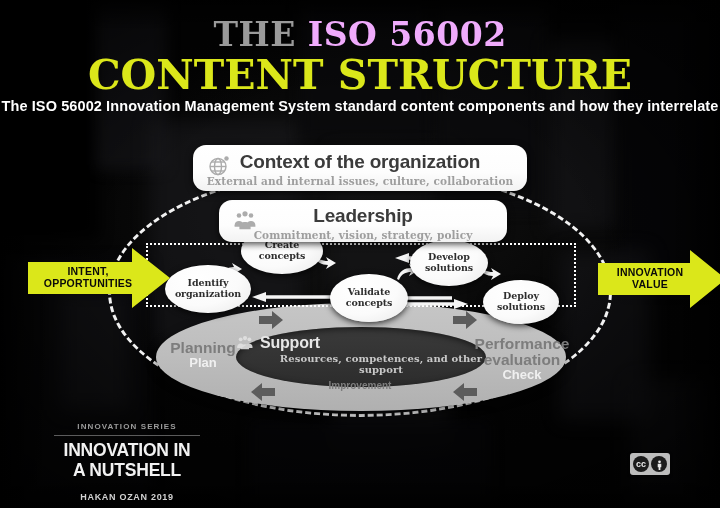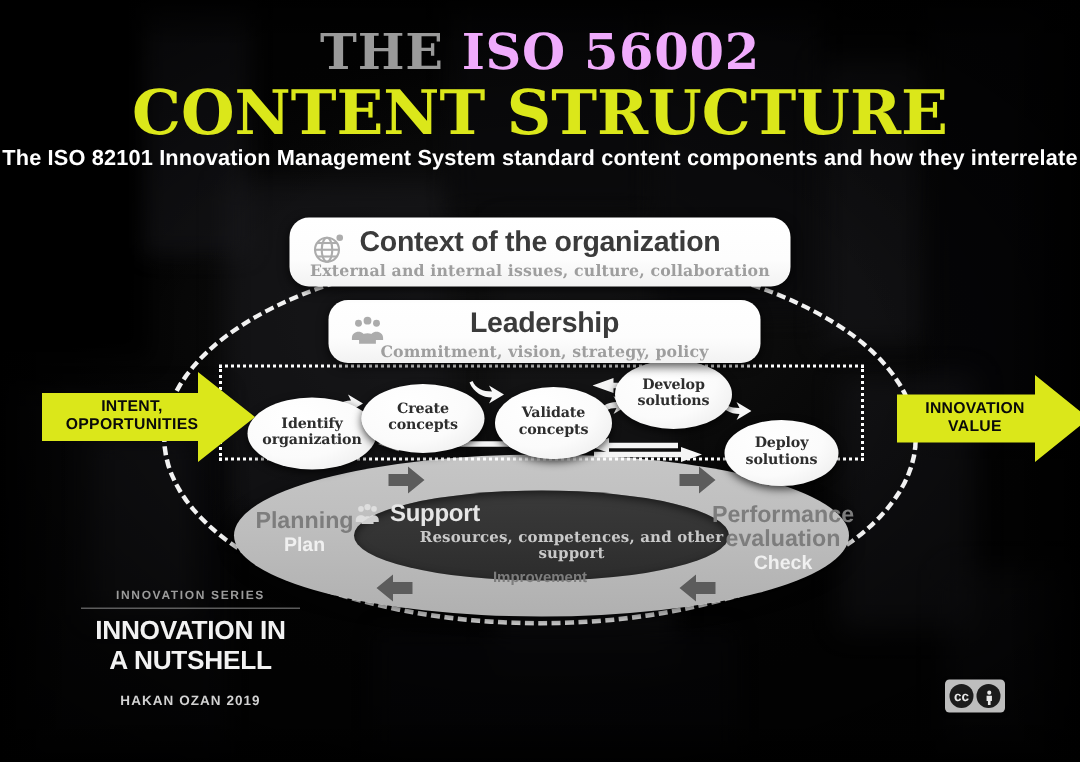--- a/index.html
+++ b/index.html
@@ -147,43 +147,43 @@
     border-radius:50%;
     box-shadow:0 2px 6px rgba(0,0,0,.72);
     display:flex;align-items:center;justify-content:center;
     text-align:center;
     font-family:"DejaVu Serif", serif;
     font-size:9.5px;font-weight:700;color:#2e2e2e;
     line-height:1.15;letter-spacing:-.1px;
     box-sizing:border-box;
   }
   #bub-identify{left:165px;top:265px;width:86px;height:48px;}
-  #bub-create  {left:241px;top:256px;width:82px;height:46px;}
-  #bub-validate{left:330px;top:258px;width:78px;height:48px;}
+  #bub-create  {left:241px;top:228px;width:82px;height:46px;}
+  #bub-validate{left:330px;top:274px;width:78px;height:48px;}
   #bub-develop {left:410px;top:240px;width:78px;height:46px;}
   #bub-deploy  {left:483px;top:280px;width:76px;height:44px;}
 
   .fwd-arrow{position:absolute;width:24px;height:20px;pointer-events:none;}
   .back-arrow{position:absolute;height:10px;pointer-events:none;}
 
   
   .yarrow{position:absolute;pointer-events:none;}
   .yarrow .ytxt{
     position:absolute;inset:0;
     display:flex;flex-direction:column;align-items:center;justify-content:center;
     color:#0a0a0a;font-size:10.5px;font-weight:700;line-height:1.12;
     letter-spacing:.2px;text-align:center;
   }
   #yarrow-left{left:28px;top:248px;width:142px;height:60px;}
   #yarrow-left .ytxt{padding-right:22px;}
   #yarrow-right{left:562px;top:250px;width:128px;height:58px;margin-left:36px;}
   #yarrow-right .ytxt{padding-right:24px;}
 
   
-  .brand{position:absolute;left:32px;top:392px;width:190px;text-align:center;}
+  .brand{position:absolute;left:32px;top:422px;width:190px;text-align:center;}
   .brand-series{
     font-size:8px;font-weight:600;color:#9b9b9b;letter-spacing:1.1px;
   }
   .brand-rule{height:1px;background:rgba(200,200,200,.45);margin:4px 22px 5px;}
   .brand-name{
     font-size:17.5px;font-weight:700;color:#f2f2f2;line-height:1.14;letter-spacing:-.2px;
   }
   .brand-author{
     margin-top:11px;font-size:9px;font-weight:600;color:#d2d2d2;letter-spacing:.7px;
   }
@@ -225,21 +225,21 @@
   </div>
   <div class="vig"></div>
   <div class="edge-fade"></div>
 
   <div class="head line1">
     <span class="the">THE</span>
     <span class="iso">ISO 56002</span>
   </div>
   <div class="head line2">CONTENT STRUCTURE</div>
   <div class="head subhead">
-    <span>The ISO 82101 Innovation Management System standard content components and how they interrelate</span>
+    <span>The ISO 56002 Innovation Management System standard content components and how they interrelate</span>
   </div>
 
   <div class="big-ellipse"></div>
 
   <div class="ring"></div>
   <div class="ring-hole"></div>
 
   <div class="support-wrap">
     <div class="support-row">
       <span class="support-ico">

